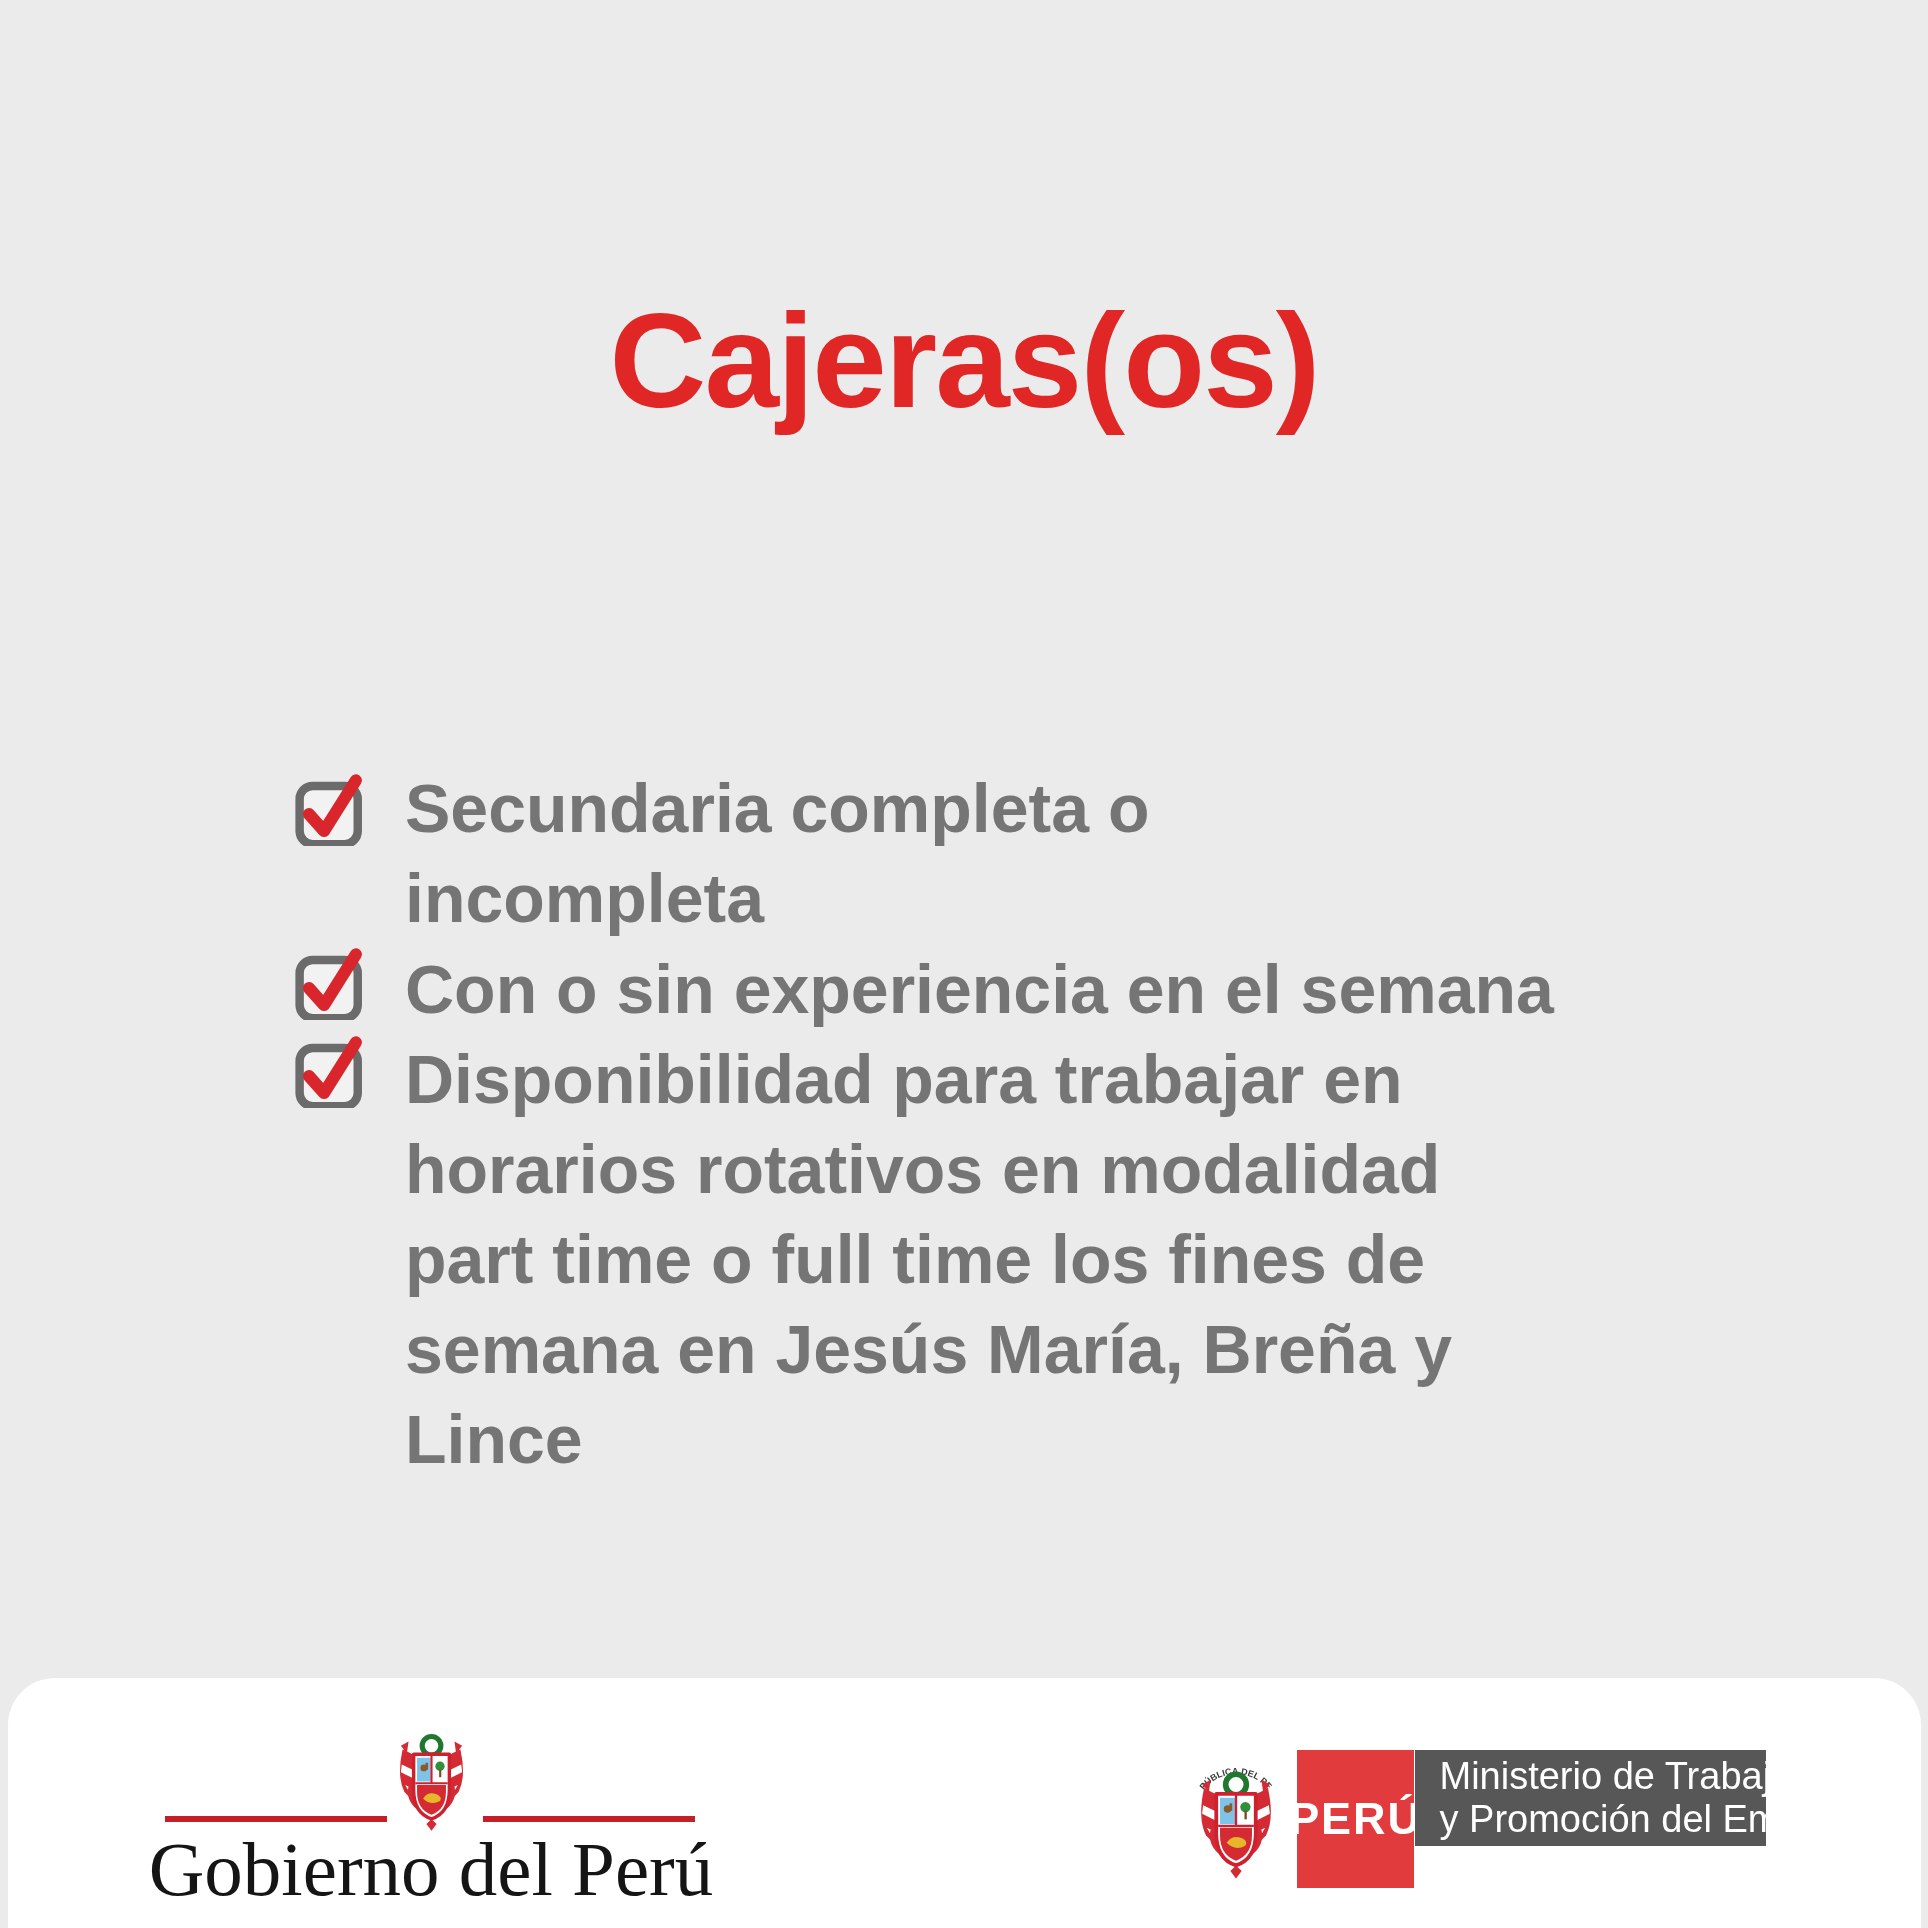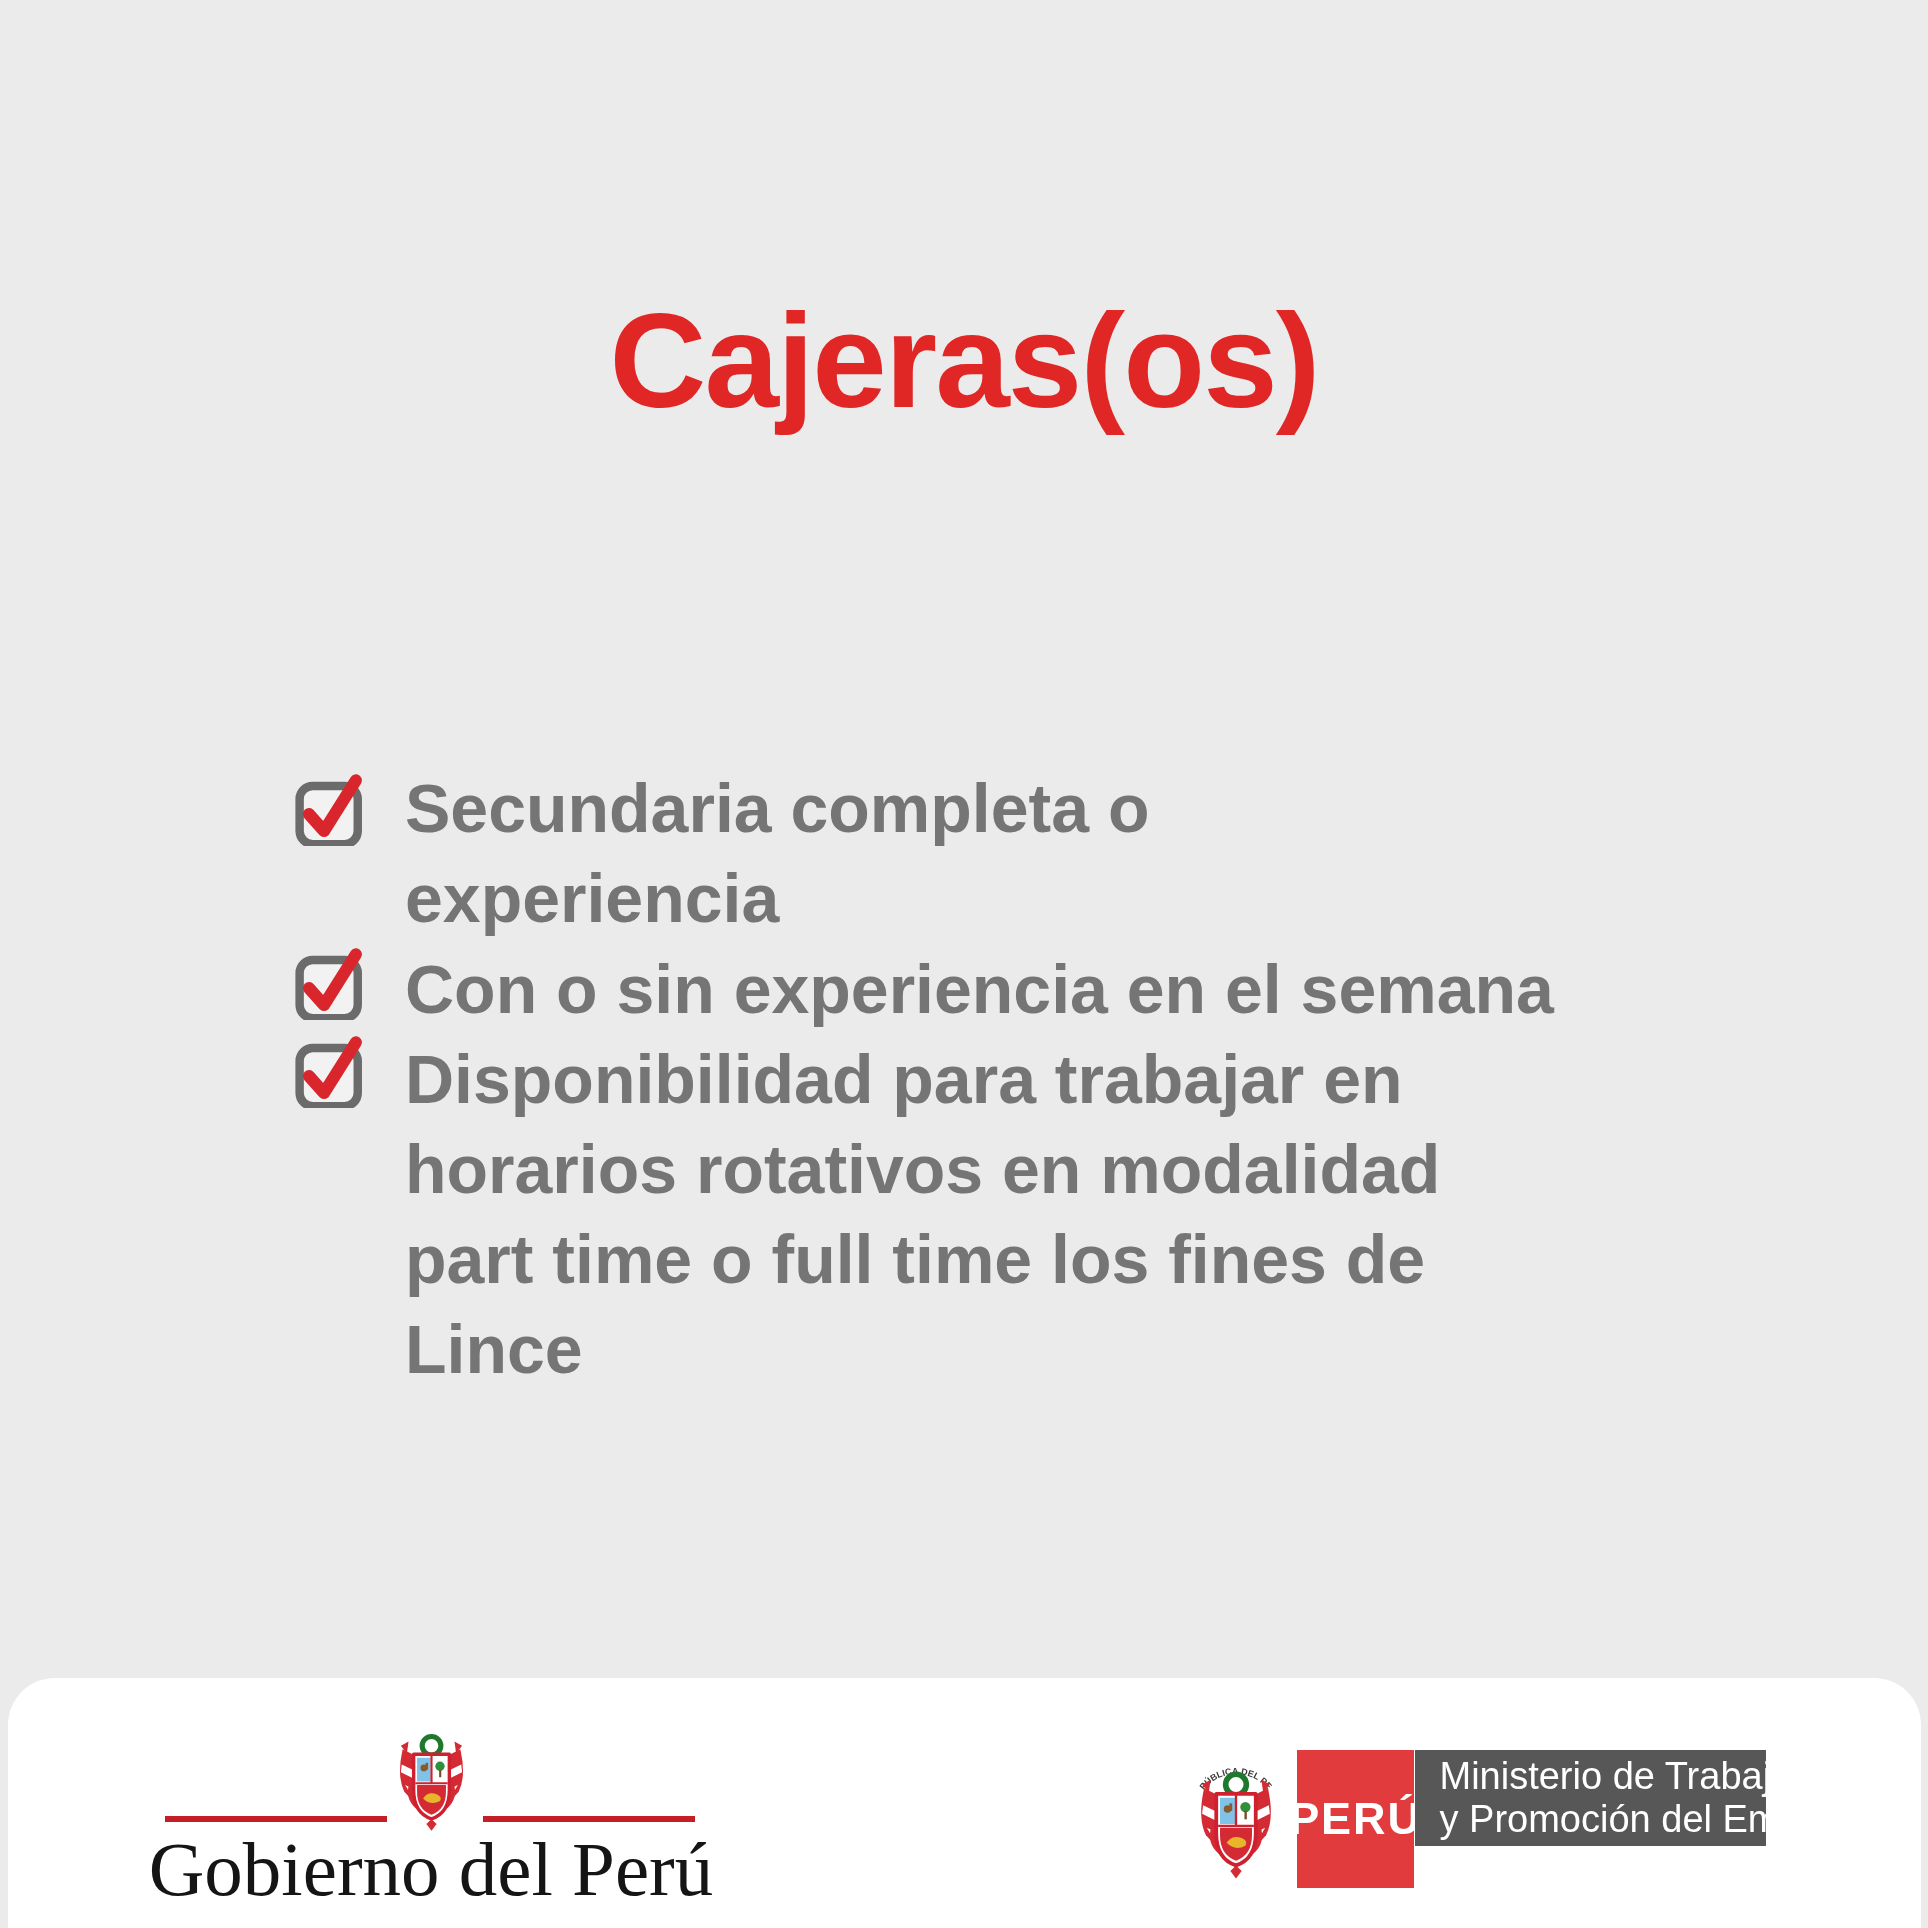--- a/index.html
+++ b/index.html
@@ -109,29 +109,30 @@
   <rect x="6" y="16" width="62" height="62" rx="14" fill="#f2f2f2" style="stroke:var(--checkbox-border)" stroke-width="9"></rect>
   <polyline points="16,46 32,64 66,10" fill="none" style="stroke:var(--check-red)" stroke-width="13" stroke-linecap="round" stroke-linejoin="round"></polyline>
 </svg>
 <svg class="check-icon ck-3" viewBox="0 0 80 80">
   <rect x="6" y="16" width="62" height="62" rx="14" fill="#f2f2f2" style="stroke:var(--checkbox-border)" stroke-width="9"></rect>
   <polyline points="16,46 32,64 66,10" fill="none" style="stroke:var(--check-red)" stroke-width="13" stroke-linecap="round" stroke-linejoin="round"></polyline>
 </svg>
 
 <div class="item-text it-1">
   <div>Secundaria completa o</div>
-  <div>experiencia</div>
+  <div>incompleta</div>
 </div>
 <div class="item-text it-2">
   <div>Con o sin experiencia en el semana</div>
 </div>
 <div class="item-text it-3">
   <div>Disponibilidad para trabajar en</div>
   <div>horarios rotativos en modalidad</div>
   <div>part time o full time los fines de</div>
+  <div>semana en Jesús María, Breña y</div>
   <div>Lince</div>
 </div>
 
 <div class="bottom-panel"></div>
 
 <div class="gob-line gob-line-l"></div>
 <div class="gob-line gob-line-r"></div>
 <svg class="gob-emblem" viewBox="0 0 100 120">
   <use href="#escudo" width="100" height="120"></use>
 </svg>

